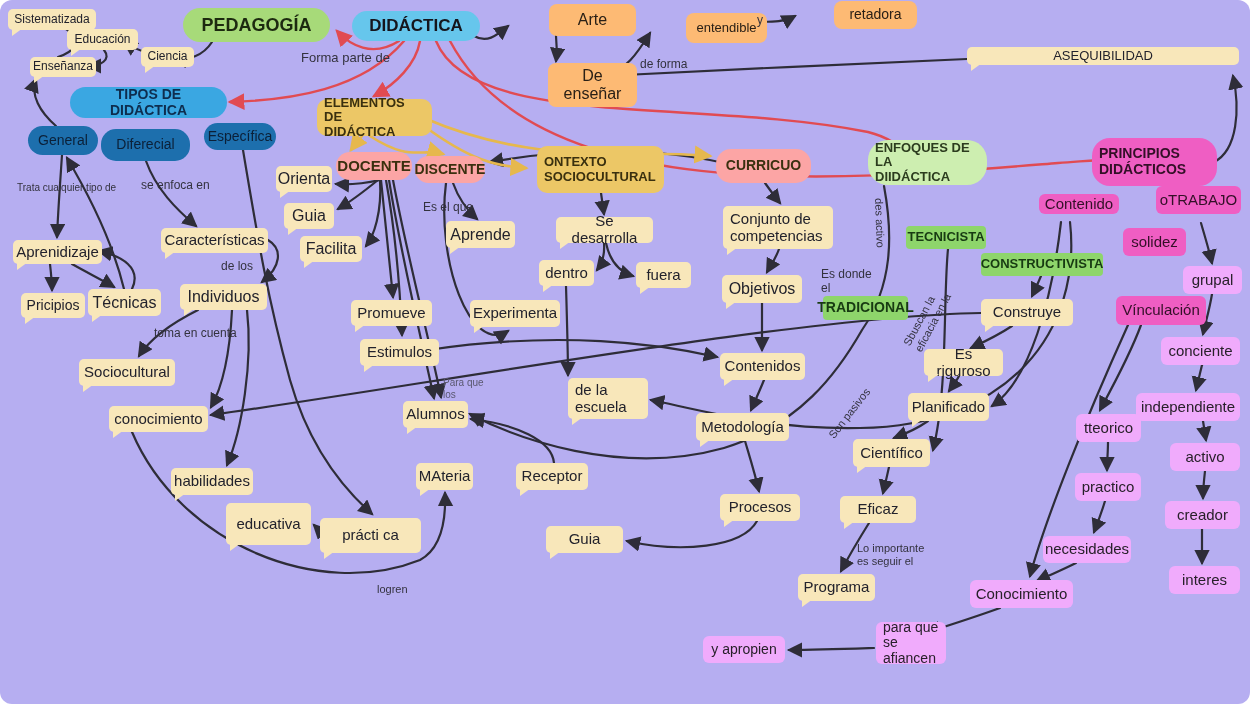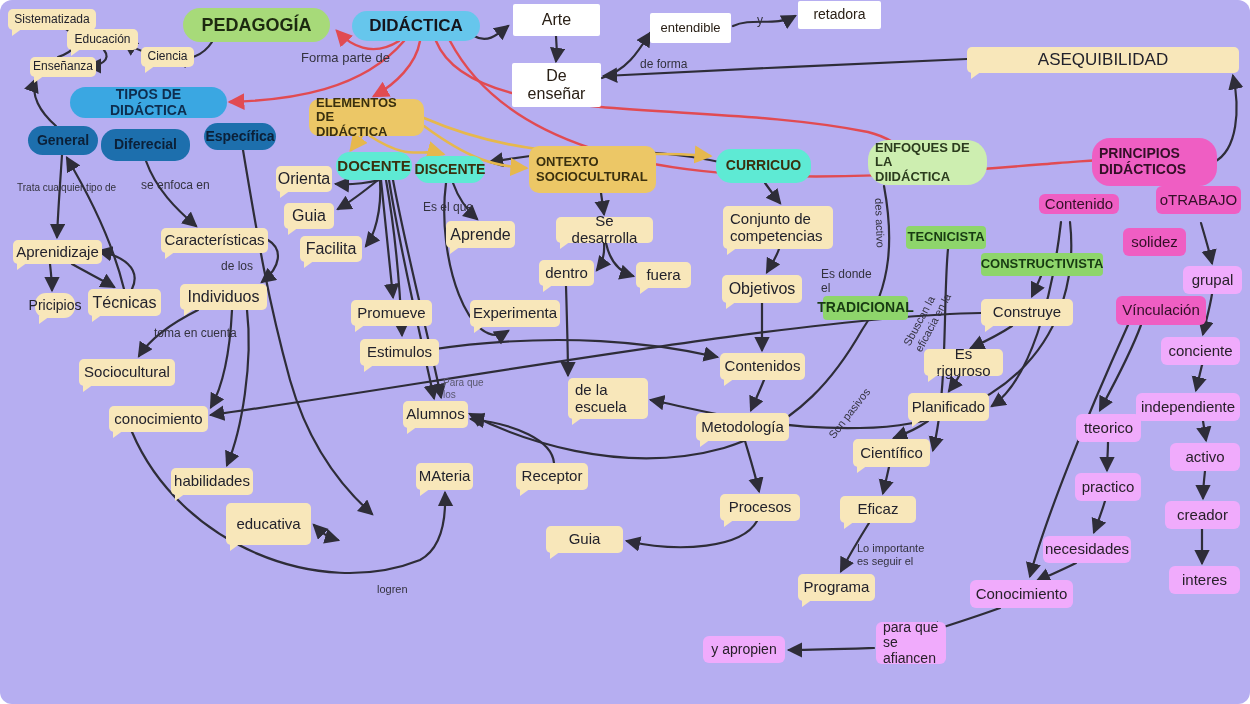--- a/index.html
+++ b/index.html
@@ -15,29 +15,29 @@
     position:absolute;display:flex;align-items:center;justify-content:center;
     text-align:center;color:#22222c;line-height:1.12;white-space:pre-line;
     box-sizing:border-box;padding:2px 7px;z-index:2;font-size:15px;
   }
   .node.left{justify-content:flex-start;text-align:left;}
   .note{background:#f8e7ba;border-radius:5px;}
   .note::after{
     content:"";position:absolute;left:4px;bottom:-6px;width:0;height:0;
     border-top:8px solid #f8e7ba;border-right:11px solid transparent;
   }
-  .gold{background:#5eead4;border-radius:15px;font-weight:bold;color:#3a300f;}
-  .goldbox{background:#ecc766;border-radius:10px;font-weight:bold;color:#3a300f;}
+  .gold{background:#fca5a5;border-radius:15px;font-weight:bold;color:#3a300f;}
+  .goldbox{background:#ecc766;border-radius:10px;font-weight:bold;color:#3a300f;margin-left:8px;}
   .blue{background:#66c6ec;border-radius:15px;font-weight:bold;color:#15151c;}
   .blue2{background:#3aa7e2;border-radius:16px;font-weight:bold;color:#0e2d4e;}
-  .navy{background:#1d6fad;border-radius:15px;font-weight:bold;color:#0b2038;}
+  .navy{background:#1d6fad;border-radius:15px;font-weight:normal;color:#0b2038;}
   .green{background:#a7da79;border-radius:17px;font-weight:bold;color:#1d2a10;}
   .greenlight{background:#cdeeb0;border-radius:20px;font-weight:bold;color:#2c3c1e;}
   .greentag{background:#8ed56b;border-radius:4px;font-weight:bold;color:#173a12;}
-  .orange{background:#ffffff;border-radius:2px;color:#2a2016;}
+  .orange{background:#fdba74;border-radius:8px;color:#2a2016;margin-left:36px;}
   .pinkpill{background:#ef5ec3;border-radius:18px;font-weight:bold;color:#330f27;}
   .pinkdark{background:#ef5ec3;border-radius:6px;color:#330f27;}
   .pinklight{background:#f0abfc;border-radius:6px;color:#28202a;}
   .elabel{
     position:absolute;color:#33323e;z-index:2;white-space:pre-line;
     line-height:1.2;font-size:12px;
   }
 </style>
 </head>
 <body>
@@ -138,21 +138,21 @@
 <div class="node note" style="left: 8px; top: 9px; width: 88px; height: 21px; font-size: 12px;">Sistematizada</div>
     <div class="node note" style="left: 67px; top: 29px; width: 71px; height: 21px; font-size: 12px;">Educación</div>
     <div class="node note" style="left: 141px; top: 47px; width: 53px; height: 20px; font-size: 12px;">Ciencia</div>
     <div class="node note" style="left: 30px; top: 57px; width: 66px; height: 20px; font-size: 12px;">Enseñanza</div>
     <div class="node green" style="left: 183px; top: 8px; width: 147px; height: 34px; font-size: 18px;">PEDAGOGÍA</div>
     <div class="node blue" style="left: 352px; top: 11px; width: 128px; height: 30px; font-size: 17px;">DIDÁCTICA</div>
     <div class="node orange" style="left: 513px; top: 4px; width: 87px; height: 32px; font-size: 16px;">Arte</div>
     <div class="node orange" style="left: 512px; top: 63px; width: 89px; height: 44px; font-size: 16px;">De enseñar</div>
     <div class="node orange" style="left: 650px; top: 13px; width: 81px; height: 30px; font-size: 13px;">entendible</div>
     <div class="node orange" style="left: 798px; top: 1px; width: 83px; height: 28px; font-size: 14px;">retadora</div>
-    <div class="node note" style="left: 967px; top: 47px; width: 272px; height: 26px; font-size: 17px;">ASEQUIBILIDAD</div>
+    <div class="node note" style="left: 967px; top: 47px; width: 272px; height: 18px; font-size: 13px;">ASEQUIBILIDAD</div>
     <div class="node blue2" style="left: 70px; top: 87px; width: 157px; height: 31px; font-size: 14px; text-align: center;">TIPOS DE DIDÁCTICA</div>
     <div class="node goldbox left" style="left: 309px; top: 99px; width: 115px; height: 37px; font-size: 13px;">ELEMENTOS DE
 DIDÁCTICA</div>
     <div class="node navy" style="left: 28px; top: 126px; width: 70px; height: 29px; font-size: 14px;">General</div>
     <div class="node navy" style="left: 101px; top: 129px; width: 89px; height: 32px; font-size: 14px;">Diferecial</div>
     <div class="node navy" style="left: 204px; top: 123px; width: 72px; height: 27px; font-size: 14px;">Específica</div>
     <div class="node gold" style="left: 336px; top: 152px; width: 76px; height: 28px; font-size: 15px;">DOCENTE</div>
     <div class="node gold" style="left: 415px; top: 156px; width: 70px; height: 27px; font-size: 14px;">DISCENTE</div>
     <div class="node goldbox left" style="left: 529px; top: 146px; width: 127px; height: 47px; font-size: 13px;">ONTEXTO
 SOCIOCULTURAL</div>
@@ -172,21 +172,21 @@
     <div class="node note" style="left: 161px; top: 228px; width: 107px; height: 25px; font-size: 15px;">Características</div>
     <div class="node note" style="left: 300px; top: 236px; width: 62px; height: 26px; font-size: 16px;">Facilita</div>
     <div class="node greentag" style="left: 906px; top: 226px; width: 80px; height: 23px; font-size: 13px;">TECNICISTA</div>
     <div class="node pinkdark" style="left: 1123px; top: 228px; width: 63px; height: 28px; font-size: 15px;">solidez</div>
     <div class="node note" style="left: 13px; top: 240px; width: 89px; height: 24px; font-size: 15px;">Aprenidizaje</div>
     <div class="node greentag" style="left: 981px; top: 253px; width: 122px; height: 23px; font-size: 13px;">CONSTRUCTIVISTA</div>
     <div class="node note" style="left: 539px; top: 260px; width: 55px; height: 26px; font-size: 15px;">dentro</div>
     <div class="node note" style="left: 636px; top: 262px; width: 55px; height: 26px; font-size: 15px;">fuera</div>
     <div class="node pinklight" style="left: 1183px; top: 266px; width: 59px; height: 28px; font-size: 15px;">grupal</div>
     <div class="node note" style="left: 722px; top: 275px; width: 80px; height: 28px; font-size: 16px;">Objetivos</div>
-    <div class="node note" style="left: 35px; top: 293px; width: 40px; height: 25px; font-size: 14px; border-radius: 11px;">Pricipios</div>
+    <div class="node note" style="left: 21px; top: 293px; width: 64px; height: 25px; font-size: 14px;">Pricipios</div>
     <div class="node note" style="left: 88px; top: 289px; width: 73px; height: 27px; font-size: 16px;">Técnicas</div>
     <div class="node note" style="left: 180px; top: 284px; width: 87px; height: 26px; font-size: 16px;">Individuos</div>
     <div class="node greentag" style="left: 823px; top: 296px; width: 85px; height: 24px; font-size: 14px;">TRADICIONAL</div>
     <div class="node note" style="left: 981px; top: 299px; width: 92px; height: 27px; font-size: 15px;">Construye</div>
     <div class="node pinkdark" style="left: 1116px; top: 296px; width: 90px; height: 29px; font-size: 15px;">Vínculación</div>
     <div class="node note" style="left: 351px; top: 300px; width: 81px; height: 26px; font-size: 15px;">Promueve</div>
     <div class="node note" style="left: 470px; top: 300px; width: 90px; height: 27px; font-size: 15px;">Experimenta</div>
     <div class="node pinklight" style="left: 1161px; top: 337px; width: 79px; height: 28px; font-size: 15px;">conciente</div>
     <div class="node note" style="left: 360px; top: 339px; width: 79px; height: 27px; font-size: 15px;">Estimulos</div>
     <div class="node note" style="left: 924px; top: 349px; width: 79px; height: 27px; font-size: 15px;">Es riguroso</div>
@@ -203,20 +203,21 @@
     <div class="node note" style="left: 853px; top: 439px; width: 77px; height: 28px; font-size: 15px;">Científico</div>
     <div class="node pinklight" style="left: 1170px; top: 443px; width: 70px; height: 28px; font-size: 15px;">activo</div>
     <div class="node note" style="left: 416px; top: 463px; width: 57px; height: 27px; font-size: 15px;">MAteria</div>
     <div class="node note" style="left: 516px; top: 463px; width: 72px; height: 27px; font-size: 15px;">Receptor</div>
     <div class="node note" style="left: 171px; top: 468px; width: 82px; height: 27px; font-size: 15px;">habilidades</div>
     <div class="node pinklight" style="left: 1075px; top: 473px; width: 66px; height: 28px; font-size: 15px;">practico</div>
     <div class="node note" style="left: 840px; top: 496px; width: 76px; height: 27px; font-size: 15px;">Eficaz</div>
     <div class="node note" style="left: 720px; top: 494px; width: 80px; height: 27px; font-size: 15px;">Procesos</div>
     <div class="node pinklight" style="left: 1165px; top: 501px; width: 75px; height: 28px; font-size: 15px;">creador</div>
     <div class="node note" style="left: 226px; top: 503px; width: 85px; height: 42px; font-size: 15px;">educativa</div>
+    <div class="node note" style="left: 320px; top: 518px; width: 101px; height: 35px; font-size: 15px;">prácti ca</div>
     <div class="node note" style="left: 546px; top: 526px; width: 77px; height: 27px; font-size: 15px;">Guia</div>
     <div class="node pinklight" style="left: 1043px; top: 536px; width: 88px; height: 27px; font-size: 15px;">necesidades</div>
     <div class="node pinklight" style="left: 1169px; top: 566px; width: 71px; height: 28px; font-size: 15px;">interes</div>
     <div class="node note" style="left: 798px; top: 574px; width: 77px; height: 27px; font-size: 15px;">Programa</div>
     <div class="node pinklight" style="left: 970px; top: 580px; width: 103px; height: 28px; font-size: 15px;">Conocimiento</div>
     <div class="node pinklight left" style="left: 876px; top: 622px; width: 70px; height: 42px; font-size: 14px;">para que se
 afiancen</div>
     <div class="node pinklight" style="left: 703px; top: 636px; width: 82px; height: 27px; font-size: 14px;">y apropien</div>
     <div class="elabel" style="left: 301px; top: 50px; font-size: 13px;">Forma parte de</div>
     <div class="elabel" style="left: 640px; top: 57px; font-size: 12px;">de forma</div>

